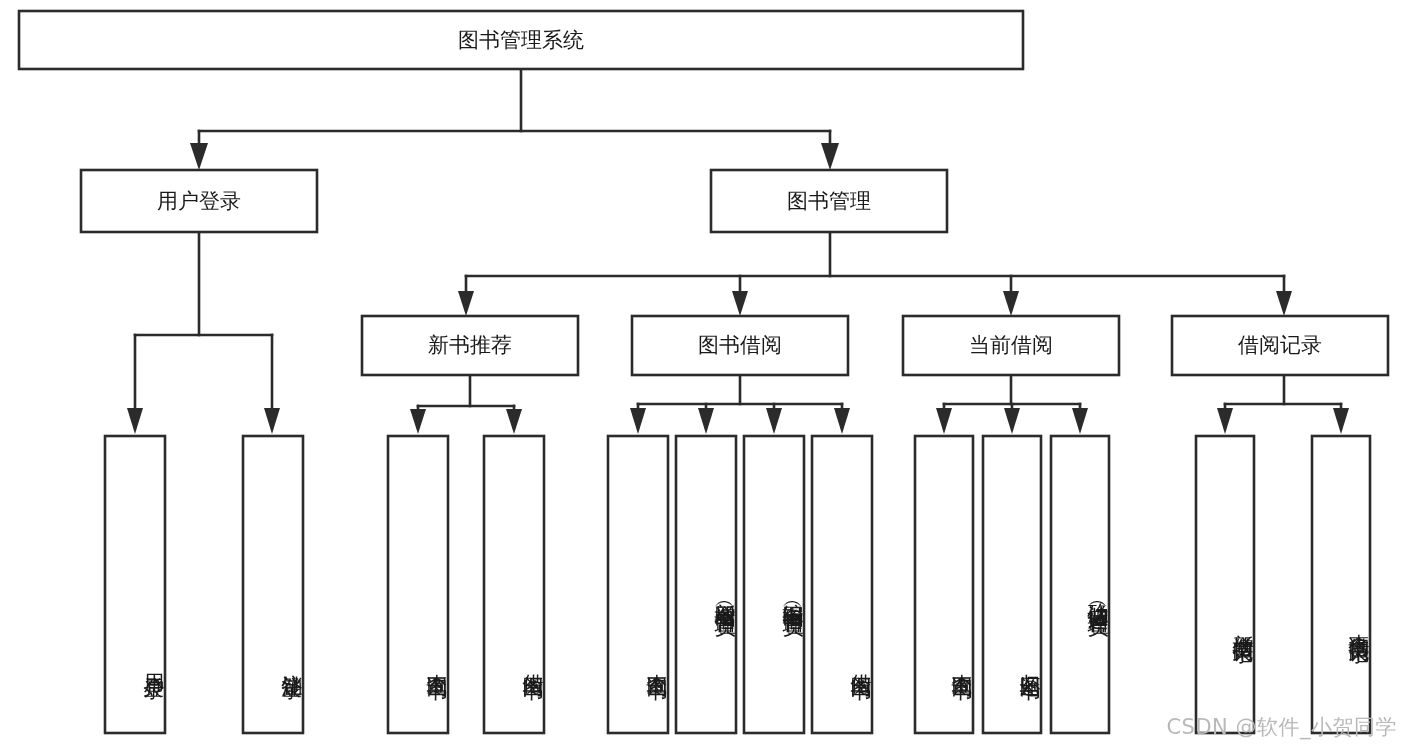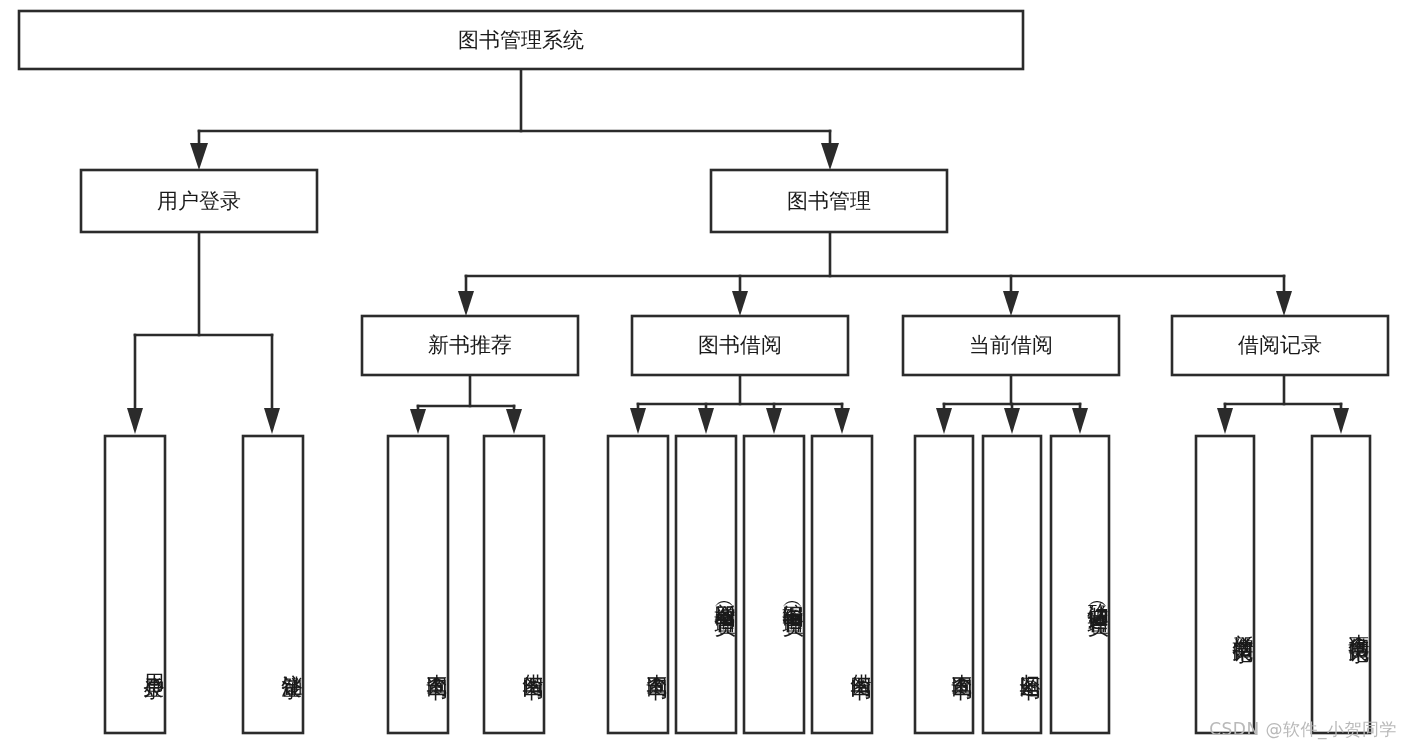--- a/index.html
+++ b/index.html
@@ -61,21 +61,21 @@
     letter-spacing: 2px;
     color: #1a1a1a;
     white-space: nowrap;
     pointer-events: none;
   }
   .watermark {
     position: absolute;
     right: 8px;
     bottom: 6px;
     font-family: "DejaVu Sans", "Liberation Sans", sans-serif;
-    font-size: 17px;
+    font-size: 21px;
     color: #b9b9b9;
     white-space: nowrap;
     letter-spacing: 0.5px;
     text-align: right;
   }
 </style>
 </head>
 <body>
 
 <div id="diagram-root">

